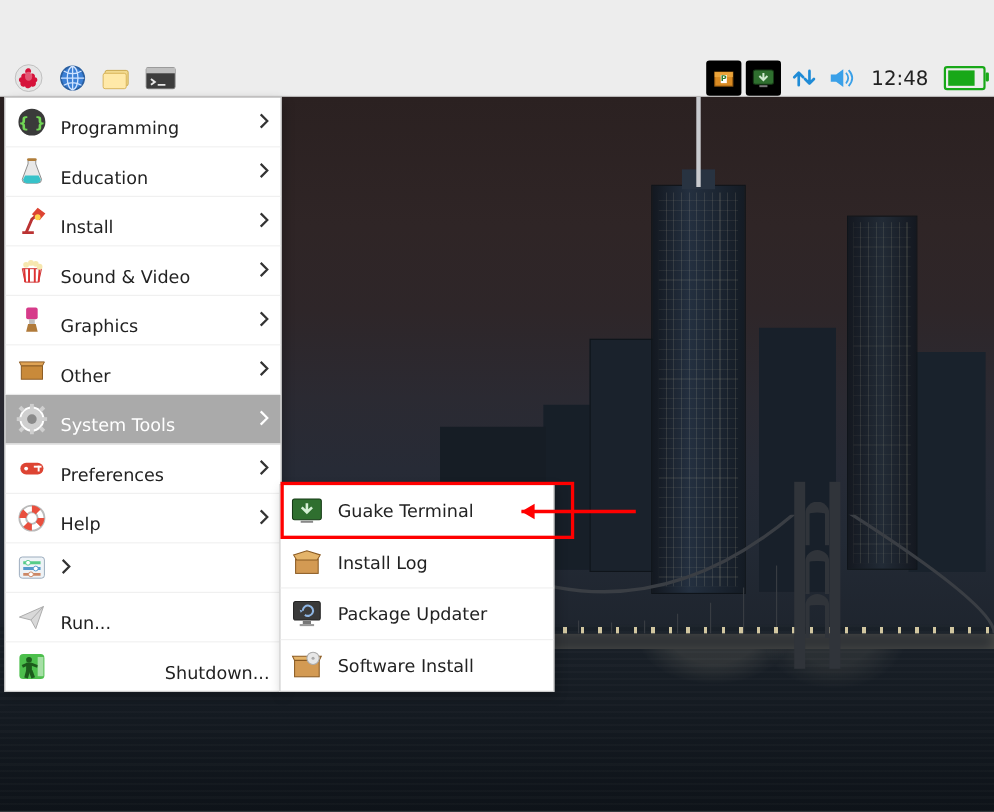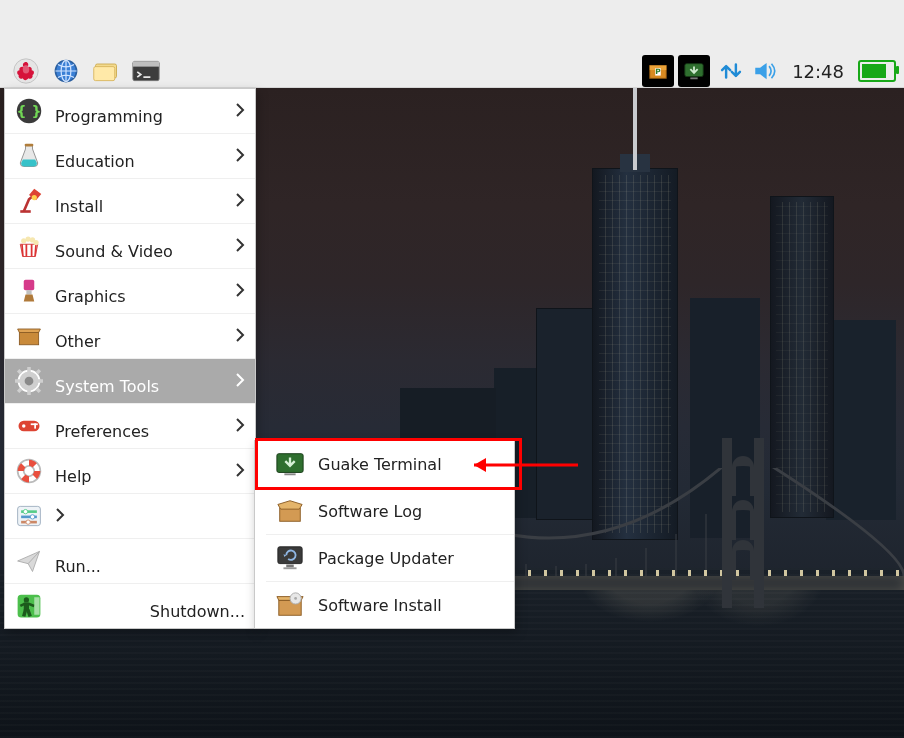--- a/index.html
+++ b/index.html
@@ -174,21 +174,20 @@
 
 
 .submenu {
   position:absolute;
   left: 254px;
   top: 440px;
   width: 248px;
   background:#fff;
   border:1px solid #c9c9c9;
   box-shadow: 2px 4px 10px rgba(0,0,0,.25);
-  padding-left: 11px;
 }
 .submenu .sitem{
   display:flex;align-items:center;height:46px;padding:0 10px 0 8px;
   border-bottom:1px solid #efefef; cursor:pointer;
 }
 .submenu .sitem:last-child{border-bottom:none;}
 .submenu .sitem .ic{width:32px;height:32px;margin-right:12px;display:flex;align-items:center;justify-content:center;flex:none;}
 
 
 .annot {
@@ -561,21 +560,21 @@
     </span>
     <span class="label">Guake Terminal</span>
   </div>
   <div class="sitem">
     <span class="ic">
       <svg width="30" height="28" viewBox="0 0 32 30">
             <rect x="5" y="12" width="22" height="14" fill="#d39a53" stroke="#8a5a22"></rect>
             <path d="M3 8 l13 -4 l13 4 l-3 5 H6 z" fill="#e4b46a" stroke="#8a5a22"></path>
           </svg>
     </span>
-    <span class="label">Software Log</span>
+    <span class="label">Install Log</span>
   </div>
   <div class="sitem">
     <span class="ic">
       <svg width="30" height="28" viewBox="0 0 32 30">
             <rect x="3" y="3" width="26" height="18" rx="2" fill="#3a3a3a" stroke="#222"></rect>
             <rect x="12" y="22" width="8" height="3" fill="#777"></rect>
             <rect x="9" y="25" width="14" height="2" fill="#999"></rect>
             <path d="M12 12 a5 5 0 1 1 2 4" stroke="#8fb6e4" stroke-width="2" fill="none"></path>
             <path d="M12 12 l-3 -1 l1 3 z" fill="#8fb6e4"></path>
           </svg>

